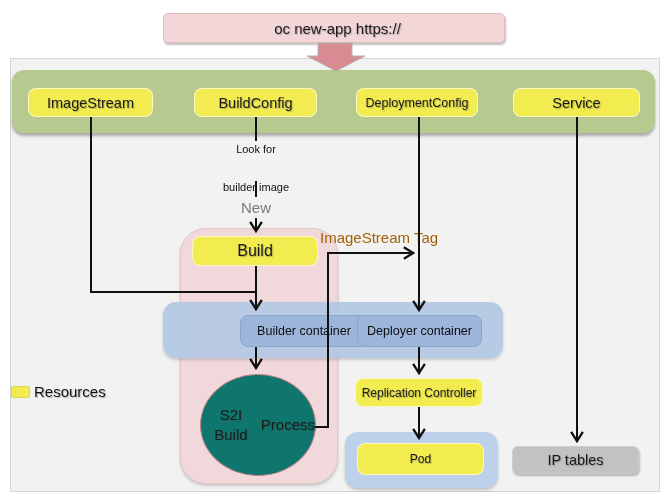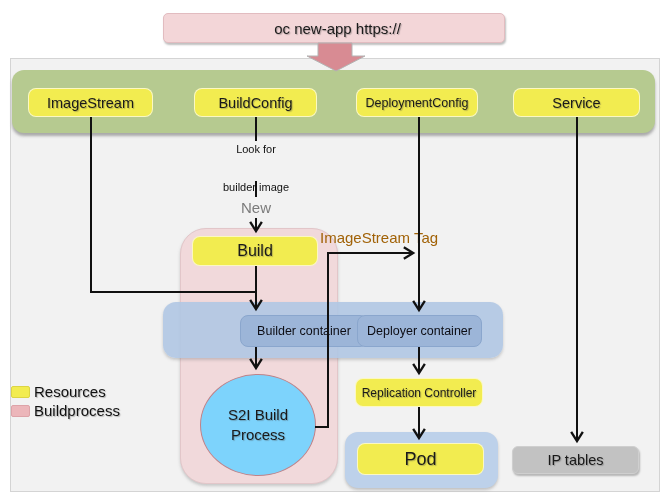--- a/index.html
+++ b/index.html
@@ -28,26 +28,26 @@
   .pink-region{left:180px;top:228px;width:158px;height:256px;background:#f1d9db;border:1px solid #e2c6c9;border-radius:26px;z-index:3;box-shadow:0 2px 3px rgba(120,120,120,0.35);}
 
   
   .blue-band{left:163px;top:302px;width:340px;height:56px;background:rgba(176,198,227,0.9);border-radius:13px;z-index:4;box-shadow:0 2px 3px rgba(120,120,120,0.35);}
 
   .build-box{left:192px;top:236px;width:126px;height:30px;font-size:16px;z-index:6;}
   .cbox{background:#9cb5d8;border:1px solid #8aa6cd;border-radius:8px;font-size:12.5px;z-index:6;height:32px;top:315px;color:#0d0d14;}
   .builder-container{left:192px;width:128px;margin-left:48px;}
   .deployer-container{left:357px;width:125px;}
 
-  .s2i-circle{left:200px;top:374px;width:116px;height:102px;background:#7dd3fc;border:1px solid #c08288;border-radius:50%;z-index:6;font-size:15px;line-height:20px;flex-direction:column;}
+  .s2i-circle{left:200px;top:374px;width:116px;height:102px;background:#0f766e;border:1px solid #c08288;border-radius:50%;z-index:6;font-size:15px;line-height:20px;flex-direction:row;}
 
   .rc-box{left:355px;top:378px;width:128px;height:29px;font-size:12px;z-index:6;}
 
   .pod-wrap{left:345px;top:432px;width:153px;height:56px;background:#bdd1ea;border-radius:13px;z-index:5;box-shadow:0 2px 3px rgba(120,120,120,0.4);}
-  .pod-box{left:357px;top:443px;width:127px;height:32px;font-size:18px;z-index:6;}
+  .pod-box{left:357px;top:443px;width:127px;height:32px;font-size:12px;z-index:6;}
 
   .iptables-box{left:512px;top:446px;width:127px;height:28px;background:#c2c2c2;border:1px solid #cfcfcf;border-radius:6px;font-size:14.5px;z-index:6;box-shadow:1px 2px 2px rgba(0,0,0,0.25);}
 
   
   .lookfor-label{left:206px;top:141px;width:100px;font-size:11px;line-height:17px;z-index:6;color:#111;gap:21px;}
   .new-label{left:216px;top:199px;width:80px;font-size:15px;color:#7b7b7b;z-index:6;}
   .istag-label{left:320px;top:229px;width:125px;font-size:15px;color:#a16207;z-index:6;text-align:left;}
 
   
   .legend{left:11px;top:382px;z-index:6;}
@@ -131,24 +131,20 @@
 
 <div class="abs iptables-box center ts">
   <span>IP tables</span>
 </div>
 
 <div class="abs legend">
   <div class="legend-row">
     <span class="swatch sw-resources"></span>
     <span class="legend-label ts">Resources</span>
   </div>
-  <div class="legend-row">
-    <span class="swatch sw-buildprocess"></span>
-    <span class="legend-label ts">Buildprocess</span>
-  </div>
 </div>
 
 <svg class="overlay" width="667" height="500">
   <defs>
     <marker id="vhead" markerUnits="userSpaceOnUse" markerWidth="14" markerHeight="14" viewBox="0 0 12 12" refX="8" refY="6" orient="auto">
       <path d="M1,1 L9,6 L1,11" fill="none" stroke="#111" stroke-width="2"></path>
     </marker>
   </defs>
 
   <path d="M91,117 L91,292 L255,292" fill="none" stroke="#111" stroke-width="2"></path>

